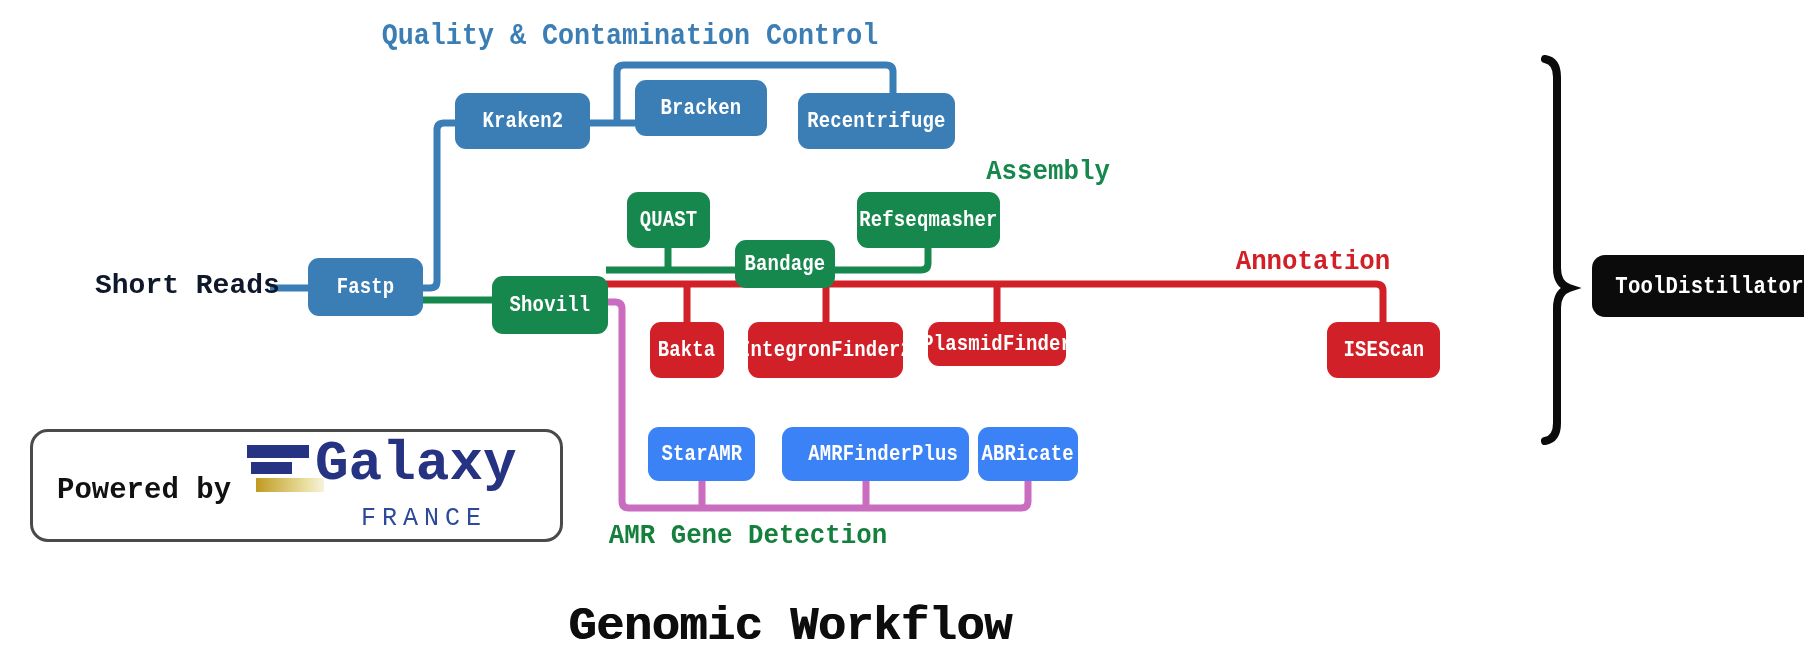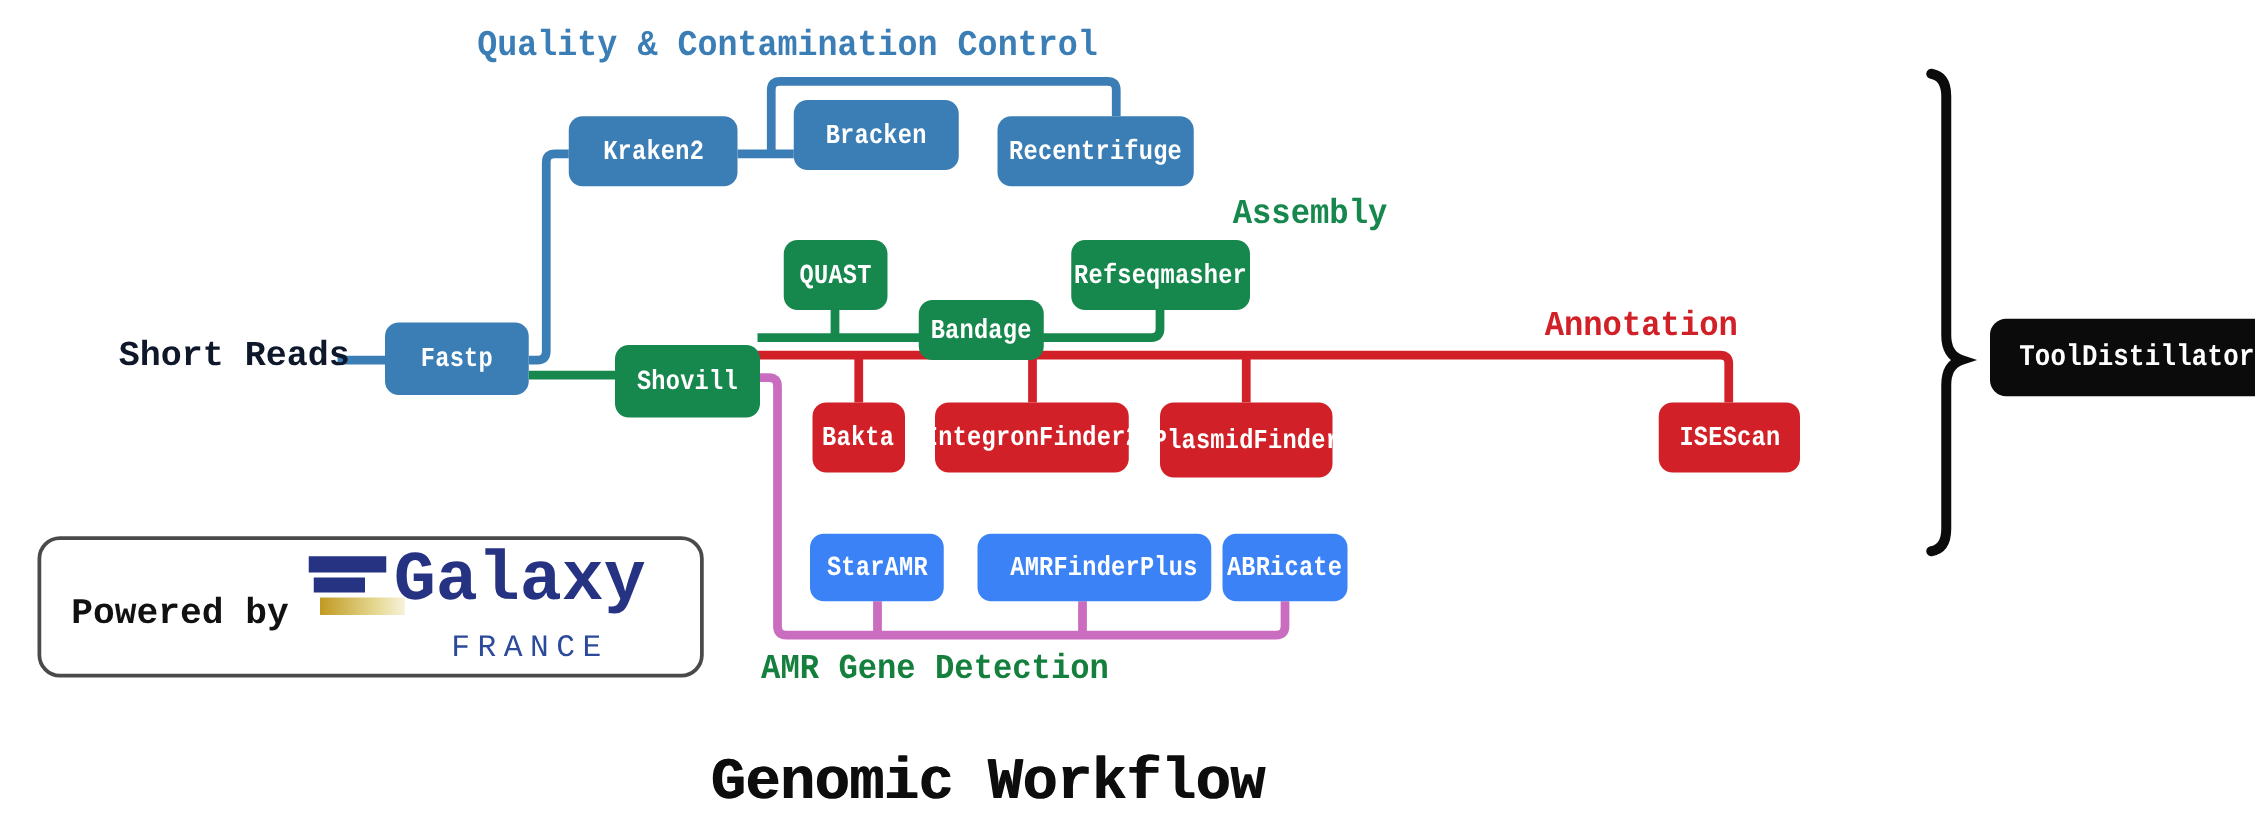--- a/index.html
+++ b/index.html
@@ -107,21 +107,21 @@
   <div class="node green" style="left:857px;top:192px;width:143px;height:56px;">
       <span>Refseqmasher</span>
     </div>
 
   <div class="node red" style="left:650px;top:322px;width:74px;height:56px;">
       <span>Bakta</span>
     </div>
   <div class="node red" style="left:748px;top:322px;width:155px;height:56px;">
       <span>IntegronFinder2</span>
     </div>
-  <div class="node red" style="left:928px;top:322px;width:138px;height:60px;align-items:center;">
+  <div class="node red" style="left:928px;top:322px;width:138px;height:44px;align-items:center;">
       <span>PlasmidFinder</span>
     </div>
   <div class="node red" style="left:1327px;top:322px;width:113px;height:56px;">
       <span>ISEScan</span>
     </div>
 
   <div class="node pink" style="left:648px;top:427px;width:107px;height:54px;">
       <span>StarAMR</span>
     </div>
   <div class="node pink" style="left:782px;top:427px;width:171px;height:54px;padding-left:16px;">

